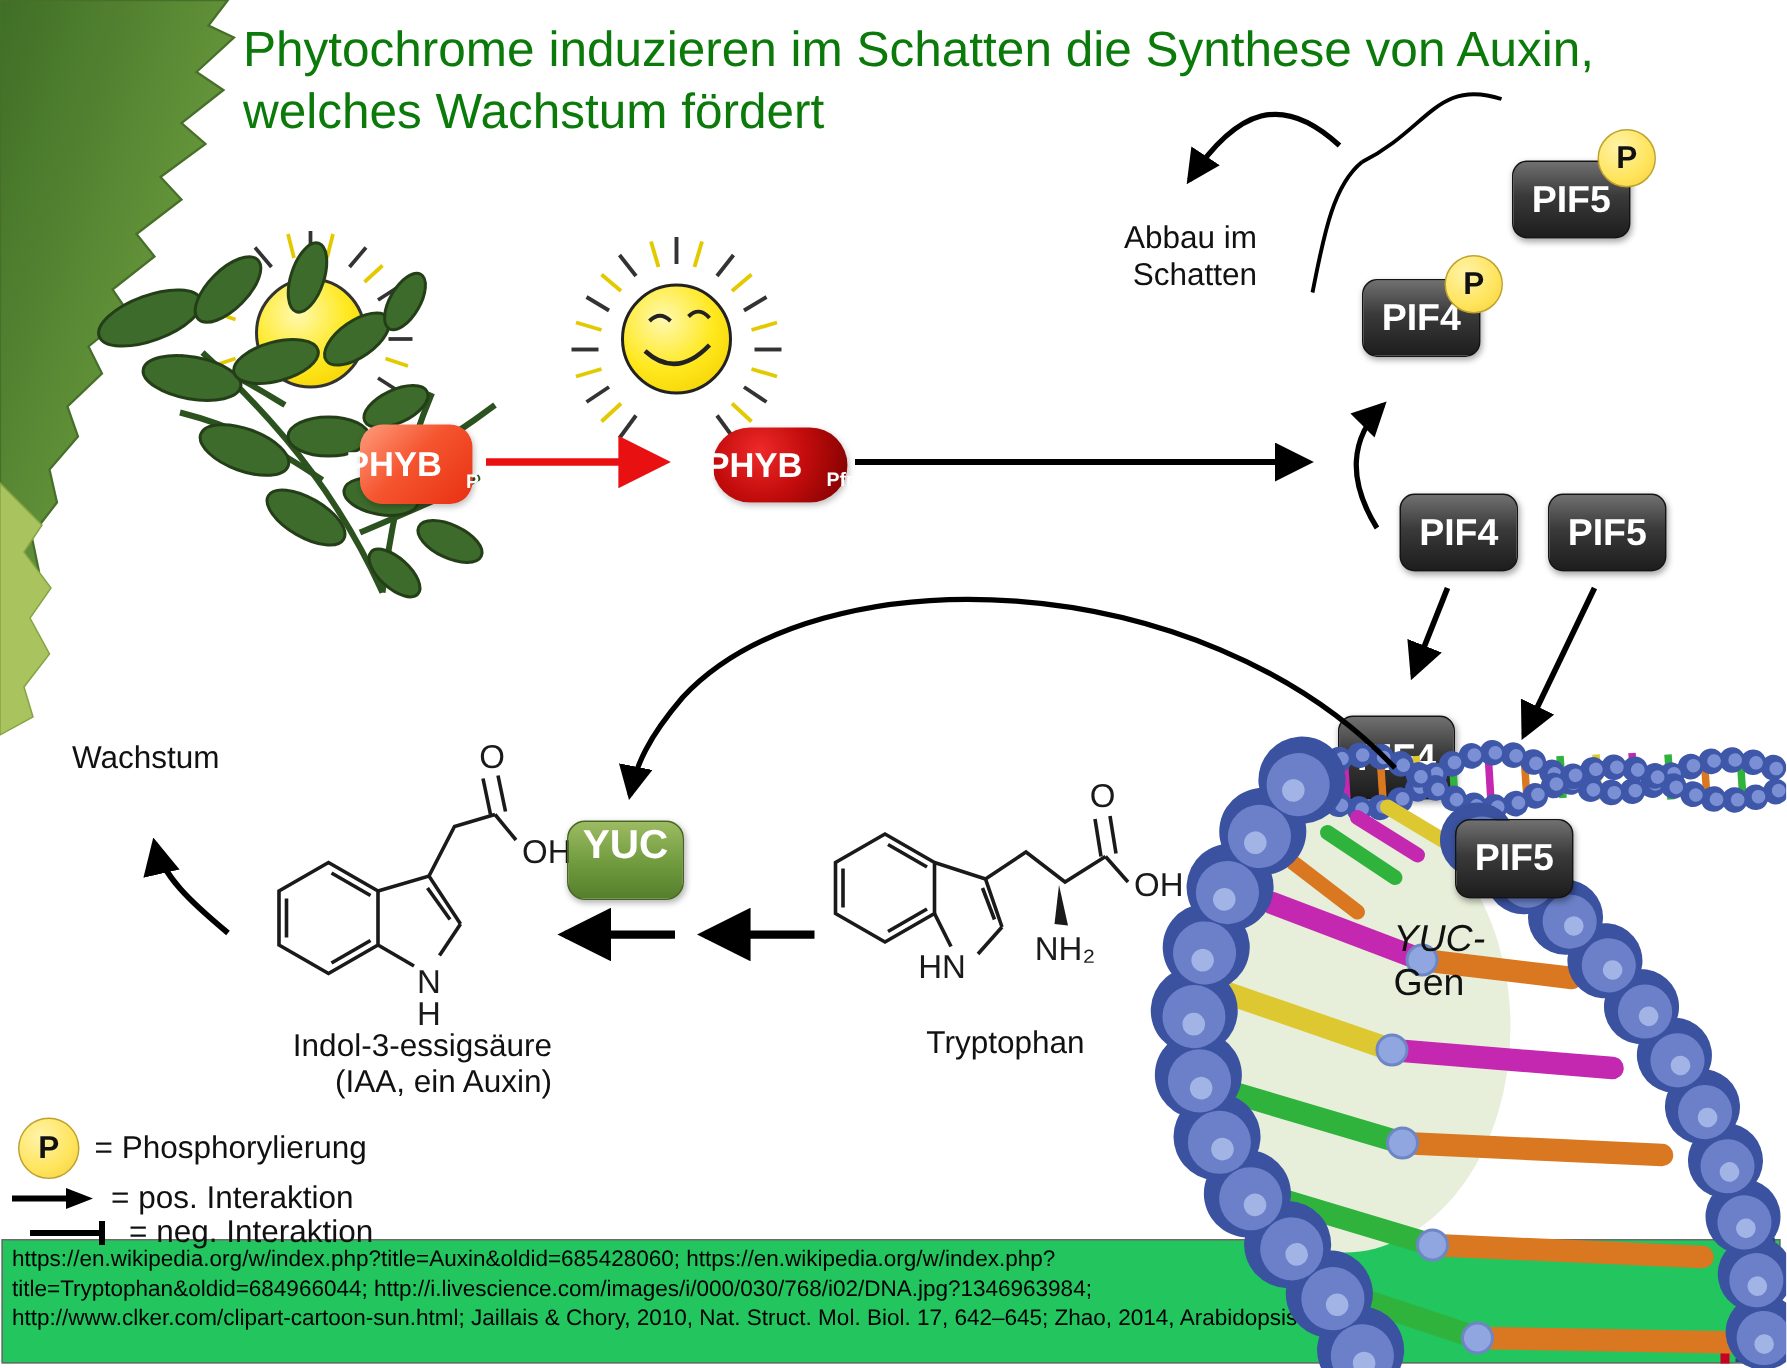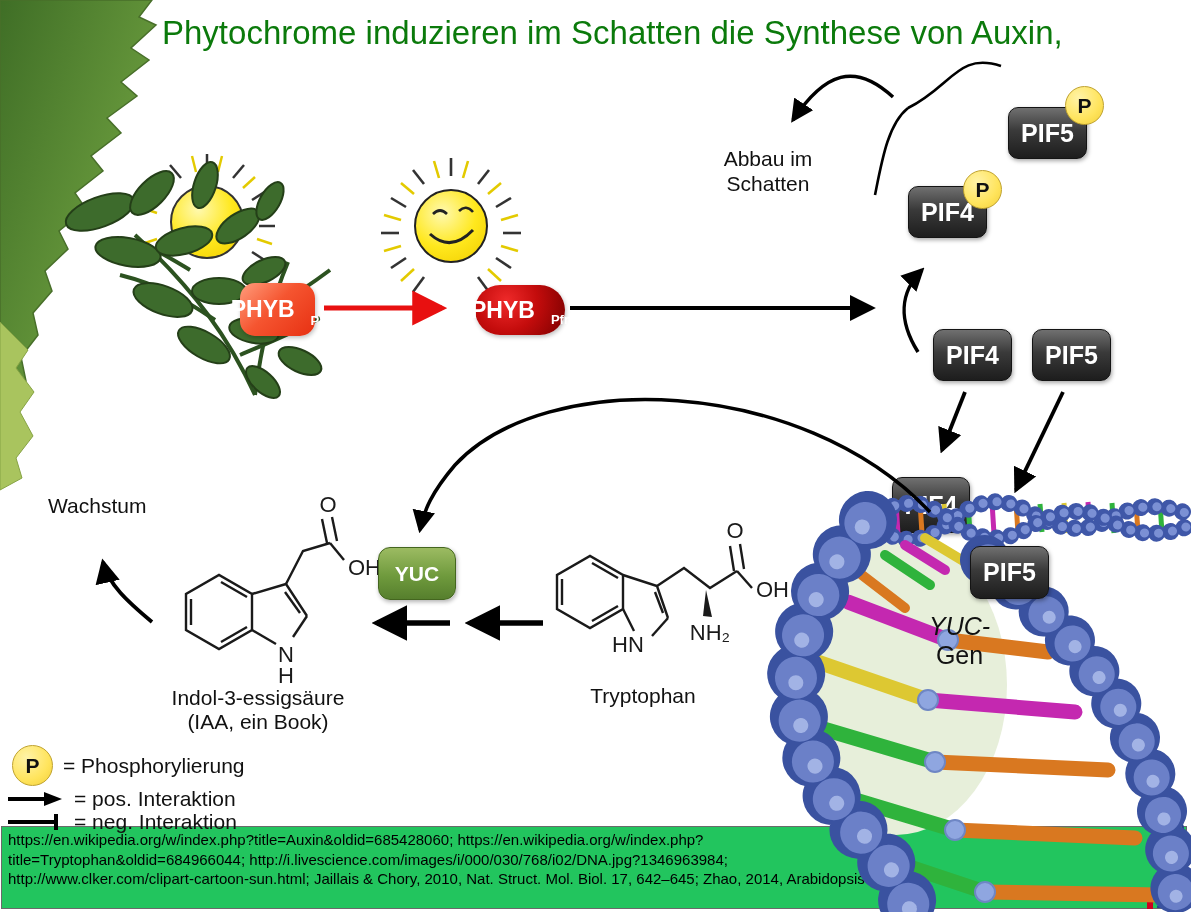--- a/index.html
+++ b/index.html
@@ -10,41 +10,41 @@
   
   .z0{z-index:0}.z1{z-index:1}.z2{z-index:2}.z3{z-index:3}.z4{z-index:4}.z5{z-index:5}.z6{z-index:6}
 
   .title{left:162px;top:12px;width:1020px;color:#0b7a0b;font-size:33px;line-height:41px;}
 
   
   .box-dark{display:flex;align-items:center;justify-content:center;
     background:linear-gradient(180deg,#707070 0%,#3a3a3a 45%,#1d1d1d 100%);
     border:1px solid #141414;border-radius:10px;color:#fff;font-weight:bold;font-size:25px;
     box-shadow:1px 2px 4px rgba(0,0,0,.35);}
-  .box-yuc{display:flex;align-items:center;justify-content:center;
+  .box-yuc{display:flex;align-items:flex-start;justify-content:center;
     background:linear-gradient(180deg,#9cbb62 0%,#6f9a3d 55%,#567f2d 100%);
-    border:1px solid #44661f;border-radius:12px;color:#fff;font-weight:bold;font-size:21px;
+    border:1px solid #44661f;border-radius:12px;color:#fff;font-weight:bold;font-size:27px;
     box-shadow:1px 2px 4px rgba(0,0,0,.3);}
   .box-phyb-pr{display:flex;align-items:center;justify-content:center;
     background:linear-gradient(135deg,#ff9d7d 0%,#f55530 45%,#e73012 100%);
     border-radius:15px;color:#fff;font-weight:bold;font-size:23px;
     box-shadow:1px 2px 4px rgba(0,0,0,.25);}
   .box-phyb-pfr{display:flex;align-items:center;justify-content:center;
     background:radial-gradient(circle at 35% 32%,#ef2a2a 0%,#c40c0c 45%,#8d0303 85%);
     border-radius:28px;color:#fff;font-weight:bold;font-size:23px;
     box-shadow:1px 2px 4px rgba(0,0,0,.25);}
   .sub{font-size:13px;font-weight:bold;align-self:flex-end;margin:0 0 8px 16px;text-align:center;}
   .p-badge{position:absolute;width:37px;height:37px;border-radius:50%;
     background:radial-gradient(circle at 35% 30%,#fff3a8,#ffe45c 60%,#f2cf3a);
     border:1px solid #bfa22e;color:#111;font-weight:bold;font-size:21px;
     display:flex;align-items:center;justify-content:center;}
 
   .lbl{color:#111;font-size:21px;}
-  .center{text-align:center;}
-  .yucgen{font-size:25px;line-height:29px;color:#111;text-align:center;}
+  .center{text-align:right;}
+  .yucgen{font-size:25px;line-height:29px;color:#111;}
   .yucgen .it{font-style:italic;}
 
   .legend-row{position:absolute;display:flex;align-items:center;gap:10px;color:#111;font-size:21px;}
 
   .refs{left:1px;top:826px;width:1186px;height:83px;border:1px solid #6a6a6a;background:#22c55e;
         padding:3px 0 0 6px;box-sizing:border-box;font-size:15px;line-height:19.5px;color:#000;}
 
   .logo{left:1147px;top:909px;width:86px;transform:rotate(-90deg);transform-origin:0 0;
         color:#27408f;font-weight:bold;font-size:16px;line-height:15px;letter-spacing:.5px;}
   .logo .dash{width:18px;height:6px;background:#cc0022;margin-bottom:3px;}
@@ -322,20 +322,21 @@
         <text x="735" y="538" text-anchor="middle">O</text>
         <text x="756" y="597">OH</text>
         <text x="628" y="652" text-anchor="middle">HN</text>
         <text x="710" y="640" text-anchor="middle">NH₂</text>
       </g>
     </g>
   </svg>
 
   <div class="abs z6 title">
     <div>Phytochrome induzieren im Schatten die Synthese von Auxin,</div>
+    <div>welches Wachstum fördert</div>
   </div>
 
   <div class="abs z6 box-phyb-pr" style="left:240px;top:283px;width:75px;height:53px;">
     <span>PHYB</span>
     <span class="sub">Pr</span>
   </div>
 
   <div class="abs z6 box-phyb-pfr" style="left:475px;top:285px;width:90px;height:50px;">
     <span>PHYB</span>
     <span class="sub">Pfr</span>
@@ -367,38 +368,38 @@
   </div>
 
   <div class="abs z6 box-yuc" style="left:378px;top:547px;width:76px;height:51px;">
     <span>YUC</span>
   </div>
 
   <div class="abs z6 lbl" style="left:48px;top:494px;">Wachstum</div>
 
   <div class="abs z6 lbl center" style="left:148px;top:686px;width:220px;line-height:24px;">
     <div>Indol-3-essigsäure</div>
-    <div>(IAA, ein Book)</div>
+    <div>(IAA, ein Auxin)</div>
   </div>
   <div class="abs z6 lbl center" style="left:563px;top:684px;width:160px;">Tryptophan</div>
 
   <div class="legend-row z6" style="left:12px;top:745px;">
     <div class="p-badge" style="position:static;width:39px;height:39px;">
       <span>P</span>
     </div>
     <span>= Phosphorylierung</span>
   </div>
   <div class="legend-row z6" style="left:6px;top:787px;">
     <svg width="58" height="18">
       <line x1="2" y1="9" x2="40" y2="9" stroke="#000" stroke-width="4"></line>
       <polygon points="38,2 56,9 38,16" fill="#000"></polygon>
     </svg>
     <span>= pos. Interaktion</span>
   </div>
-  <div class="legend-row z6" style="left:6px;top:810px;">
+  <div class="legend-row z6" style="left:18px;top:810px;">
     <svg width="58" height="18">
       <line x1="2" y1="9" x2="50" y2="9" stroke="#000" stroke-width="4"></line>
       <line x1="50" y1="1" x2="50" y2="17" stroke="#000" stroke-width="4"></line>
     </svg>
     <span>= neg. Interaktion</span>
   </div>
 
 </div>
 
 </body></html>

